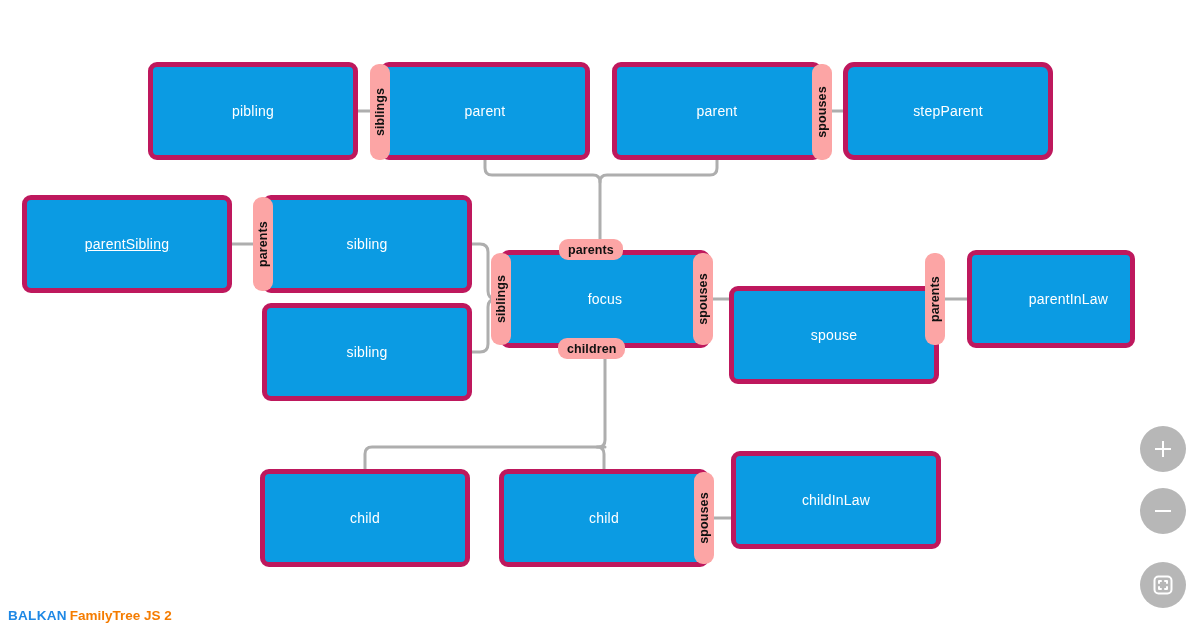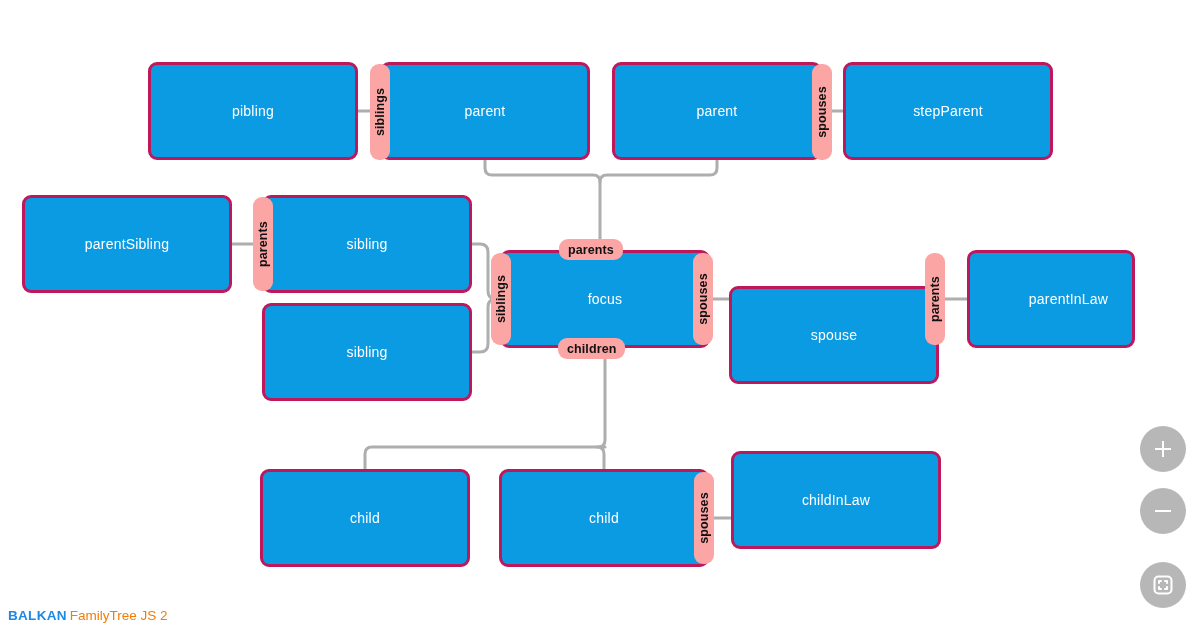--- a/index.html
+++ b/index.html
@@ -34,21 +34,21 @@
     stroke: #aeaeae;
     stroke-width: 3;
     stroke-linecap: round;
     stroke-linejoin: round;
   }
   
   .node {
     position: absolute;
     box-sizing: border-box;
     background: #0B9BE3;
-    border: 3px solid #be185d;
+    border: 5px solid #be185d;
     border-radius: 9px;
     display: flex;
     align-items: center;
     justify-content: center;
     color: #ffffff;
     font-size: 14px;
     font-weight: 400;
     letter-spacing: .2px;
     user-select: none;
   }
@@ -106,21 +106,21 @@
     white-space: nowrap;
   }
   #brand .balkan {
     color: #1E88E5;
     font-weight: bold;
     letter-spacing: .3px;
     text-align: right;
   }
   #brand .product {
     color: #F57C00;
-    font-weight: normal;
+    font-weight: bold;
     margin-left: 3px;
   }
 </style>
 </head>
 <body>
 
 <div id="stage">
 
   <svg id="links" viewBox="0 0 1200 630" width="1200" height="630">
 
@@ -154,25 +154,25 @@
   </div>
 
   <div class="node" style="left:380px; top:62px; width:210px; height:98px;">
     <span class="node-label">parent</span>
   </div>
 
   <div class="node" style="left:612px; top:62px; width:210px; height:98px;">
     <span class="node-label">parent</span>
   </div>
 
-  <div class="node" style="left:843px; top:62px; width:210px; height:98px;">
+  <div class="node" style="left:843px; top:62px; width:210px; height:98px;border-radius:11px;">
     <span class="node-label">stepParent</span>
   </div>
 
-  <div class="node" style="left:22px; top:195px; width:210px; height:98px;">
+  <div class="node" style="left:22px; top:195px; width:210px; height:98px;text-decoration:underline;">
     <span class="node-label">parentSibling</span>
   </div>
 
   <div class="node" style="left:262px; top:195px; width:210px; height:98px;">
     <span class="node-label">sibling</span>
   </div>
 
   <div class="node" style="left:262px; top:303px; width:210px; height:98px;">
     <span class="node-label">sibling</span>
   </div>

